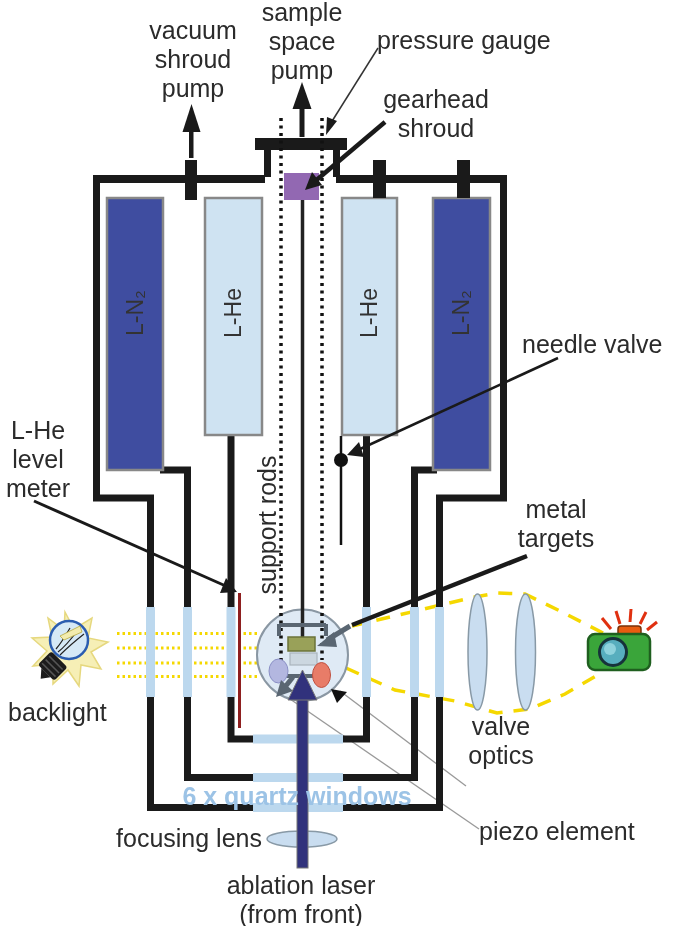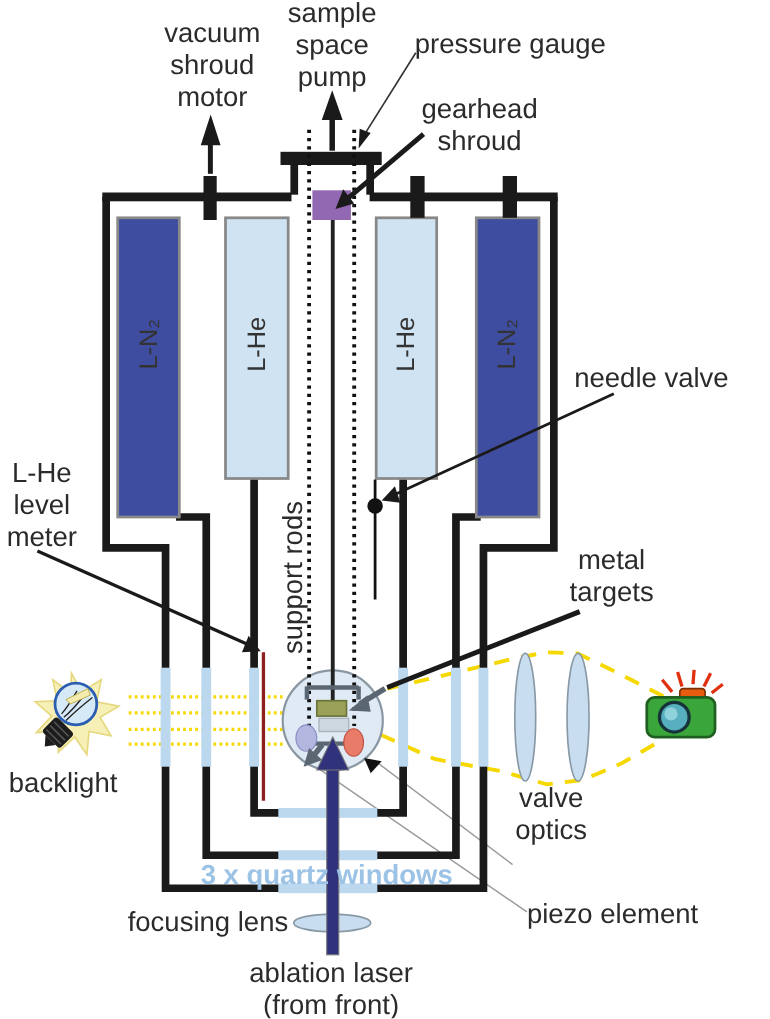--- a/index.html
+++ b/index.html
@@ -174,39 +174,39 @@
     </g>
     <rect x="618" y="626" width="23" height="11" rx="3" fill="#e85c10" stroke="#7a3008" stroke-width="1.5"></rect>
     <rect x="588" y="634" width="62" height="36" rx="7" fill="#3aa53a" stroke="#1f5f1f" stroke-width="2.5"></rect>
     <circle cx="613" cy="652" r="13.5" fill="#57aebe" stroke="#16323a" stroke-width="3"></circle>
     <circle cx="610" cy="649" r="6" fill="#8ed2dc"></circle>
   </g>
 </svg>
 
   <div class="lbl ctr" style="left:193px;top:16px;">vacuum
 shroud
-motor</div>
+pump</div>
   <div class="lbl ctr" style="left:302px;top:-2px;">sample
 space
 pump</div>
   <div class="lbl left" style="left:377px;top:26px;">pressure gauge</div>
   <div class="lbl ctr" style="left:436px;top:85px;">gearhead
 shroud</div>
   <div class="lbl left" style="left:522px;top:330px;">needle valve</div>
   <div class="lbl ctr" style="left:556px;top:495px;">metal
 targets</div>
   <div class="lbl ctr" style="left:38px;top:416px;">L-He
 level
 meter</div>
   <div class="lbl rot" style="left:267px;top:525px;">support rods</div>
   <div class="lbl left" style="left:8px;top:698px;">backlight</div>
   <div class="lbl ctr" style="left:501px;top:712px;">valve
 optics</div>
   <div class="lbl left" style="left:479px;top:817px;">piezo element</div>
-  <div class="lbl ctr" id="quartz-label" style="left:297px;top:782px;">3 x quartz windows</div>
+  <div class="lbl ctr" id="quartz-label" style="left:297px;top:782px;">6 x quartz windows</div>
   <div class="lbl" style="right:438px;top:824px;white-space:nowrap;margin-left:16px;">focusing lens</div>
   <div class="lbl ctr" style="left:301px;top:871px;">ablation laser
 (from front)</div>
 
   <div class="tanklbl" style="left:135px;top:313px;">L-N₂</div>
   <div class="tanklbl" style="left:233px;top:313px;">L-He</div>
   <div class="tanklbl" style="left:369px;top:313px;">L-He</div>
   <div class="tanklbl" style="left:461px;top:313px;">L-N₂</div>
 </div>
 

